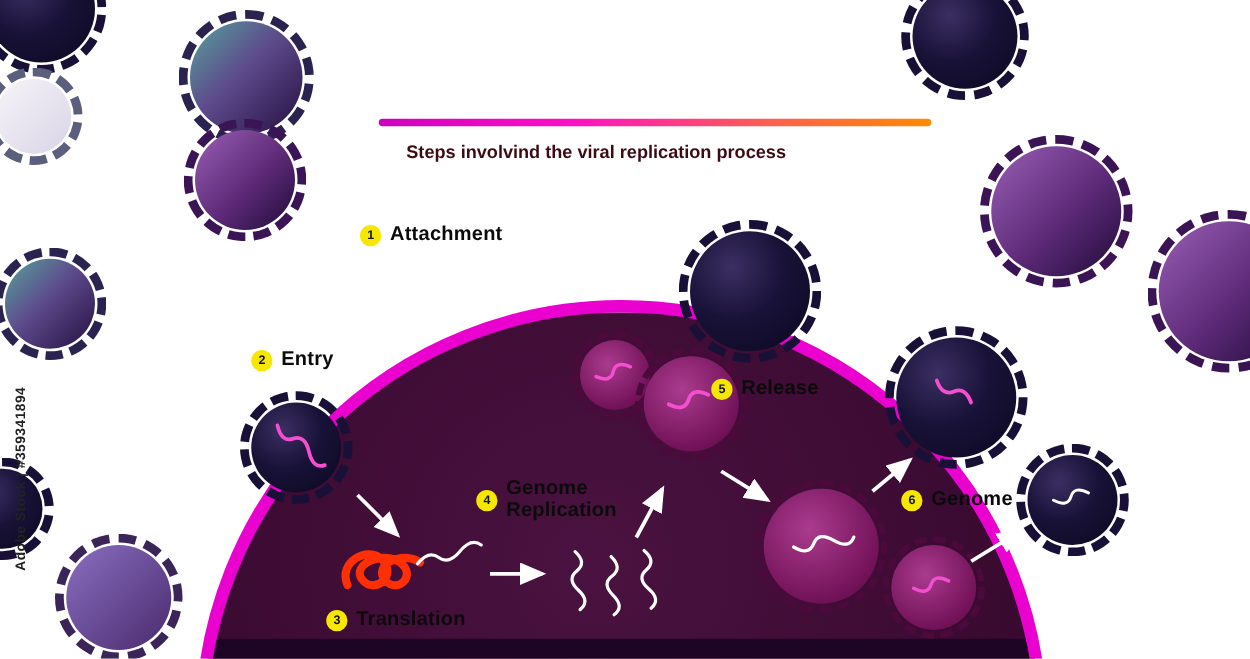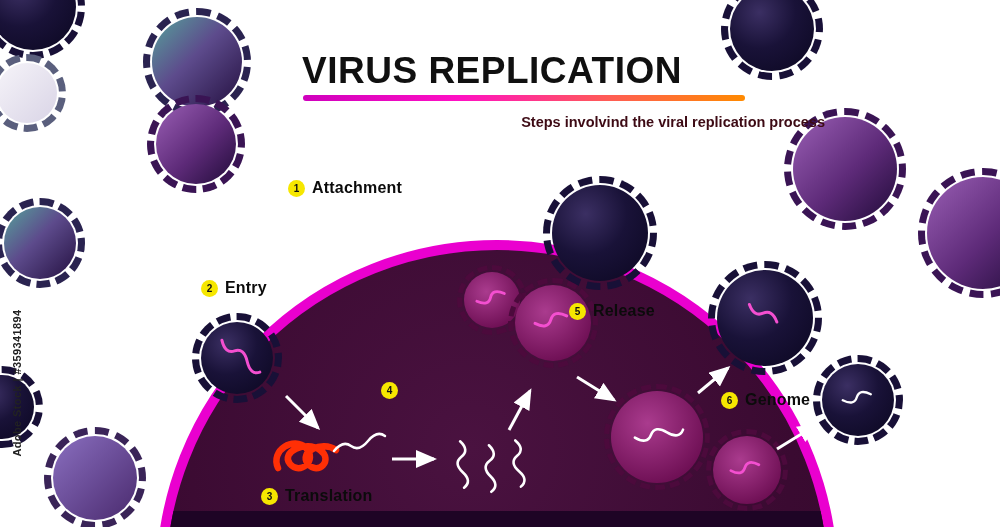--- a/index.html
+++ b/index.html
@@ -11,21 +11,21 @@
   
   .title {
     position:absolute; left:0; top:50px; width:984px; text-align:center;
     font-size:37px; font-weight:800; letter-spacing:.5px; color:#101010; z-index:6; margin:0;
   }
   .title-rule {
     position:absolute; left:303px; top:95px; width:442px; height:6px; border-radius:3px;
     background:linear-gradient(90deg,#cf00bd 0%,#ff10c4 35%,#ff5e52 70%,#ff8a00 100%); z-index:6;
   }
   .subtitle {
-    position:absolute; left:325px; top:114px; width:500px; text-align:right;
+    position:absolute; left:325px; top:114px; width:500px; text-align:left;
     font-size:14.5px; font-weight:700; color:#3d0a14; z-index:6; margin:0;
   }
 
   
   .watermark {
     position:absolute; left:-76px; top:375px; width:190px; height:16px;
     transform:rotate(-90deg); transform-origin:center;
     font-size:11px; font-weight:700; color:#222; letter-spacing:.4px; z-index:8; text-align:center;
   }
 
@@ -75,21 +75,20 @@
   .step-label { font-size:16px; font-weight:700; color:#0b0b0b; letter-spacing:.2px; white-space:nowrap; }
   .step-label.wrap { white-space:normal; width:80px; line-height:1.15; }
 </style>
 </head>
 <body>
 
 <div class="stage">
 
   <div class="watermark">Adobe Stock | #359341894</div>
 
-  <h1 class="title">VIRUS REPLICATION</h1>
   <div class="title-rule"></div>
   <p class="subtitle">Steps involvind the viral replication process</p>
 
   <div class="virus v-dark" style="left:-10px;top:-36px;width:86px;height:86px;"></div>
   <div class="virus v-tealpurple" style="left:152px;top:17px;width:90px;height:90px;"></div>
   <div class="virus v-light" style="left:-3px;top:63px;width:60px;height:60px;"></div>
   <div class="virus v-tealpurple" style="left:4px;top:207px;width:72px;height:72px;"></div>
   <div class="virus v-purple" style="left:156px;top:104px;width:80px;height:80px;"></div>
   <div class="virus v-dark" style="left:730px;top:-13px;width:84px;height:84px;"></div>
   <div class="virus v-purple" style="left:793px;top:117px;width:104px;height:104px;"></div>
@@ -153,20 +152,21 @@
   <div class="step" style="left:201px;top:279px;">
     <span class="badge">2</span>
     <span class="step-label">Entry</span>
   </div>
   <div class="step" style="left:261px;top:487px;">
     <span class="badge">3</span>
     <span class="step-label">Translation</span>
   </div>
   <div class="step" style="left:381px;top:382px;">
     <span class="badge">4</span>
+    <span class="step-label wrap">Genome Replication</span>
   </div>
   <div class="step" style="left:569px;top:302px;">
     <span class="badge">5</span>
     <span class="step-label">Release</span>
   </div>
   <div class="step" style="left:721px;top:391px;">
     <span class="badge">6</span>
     <span class="step-label">Genome</span>
   </div>
 

